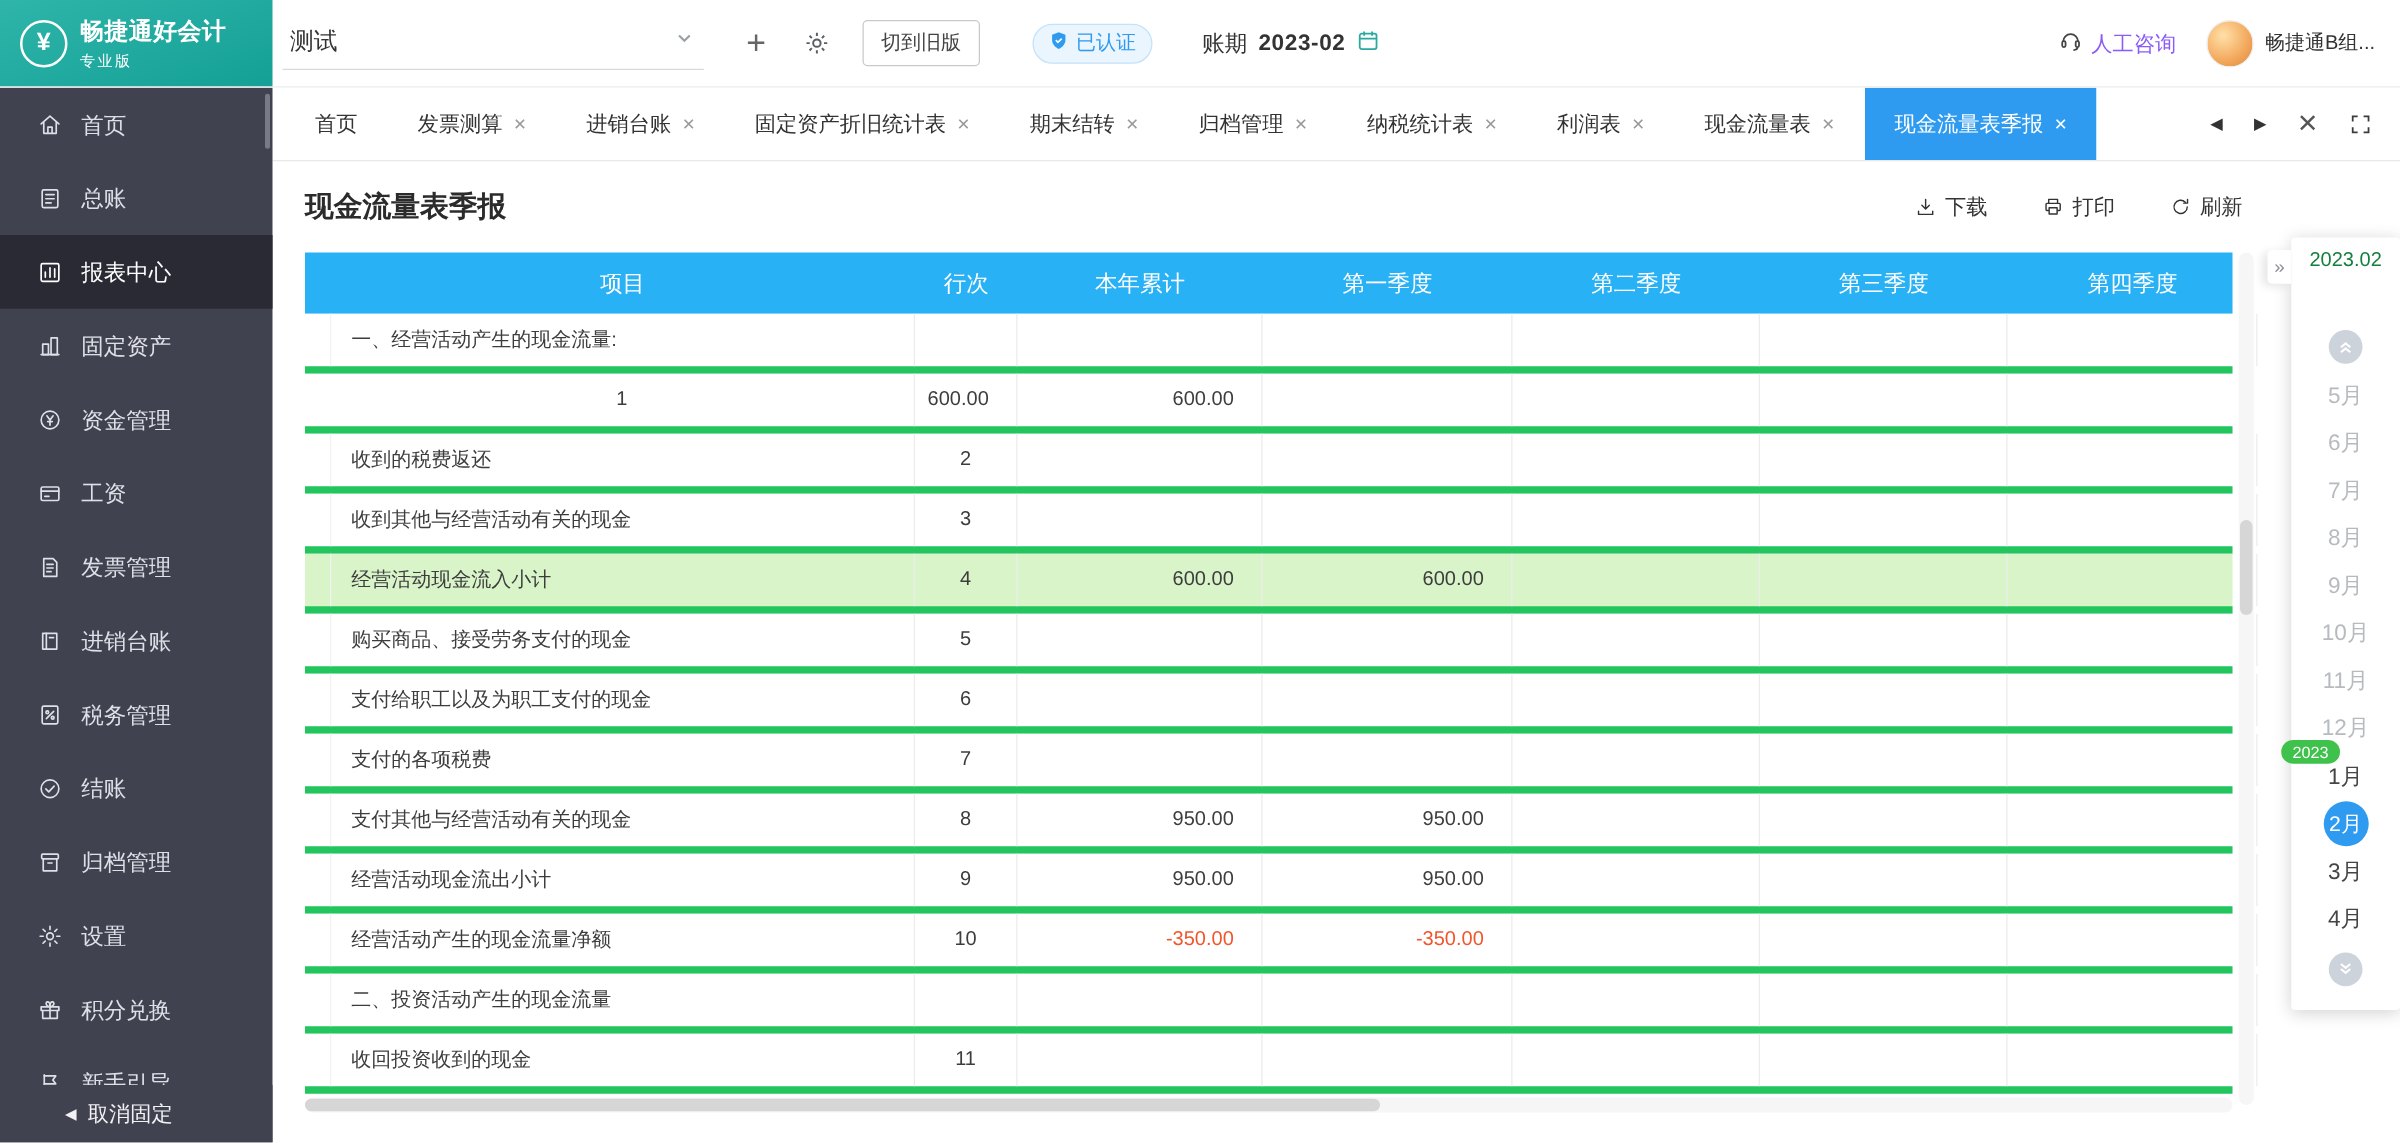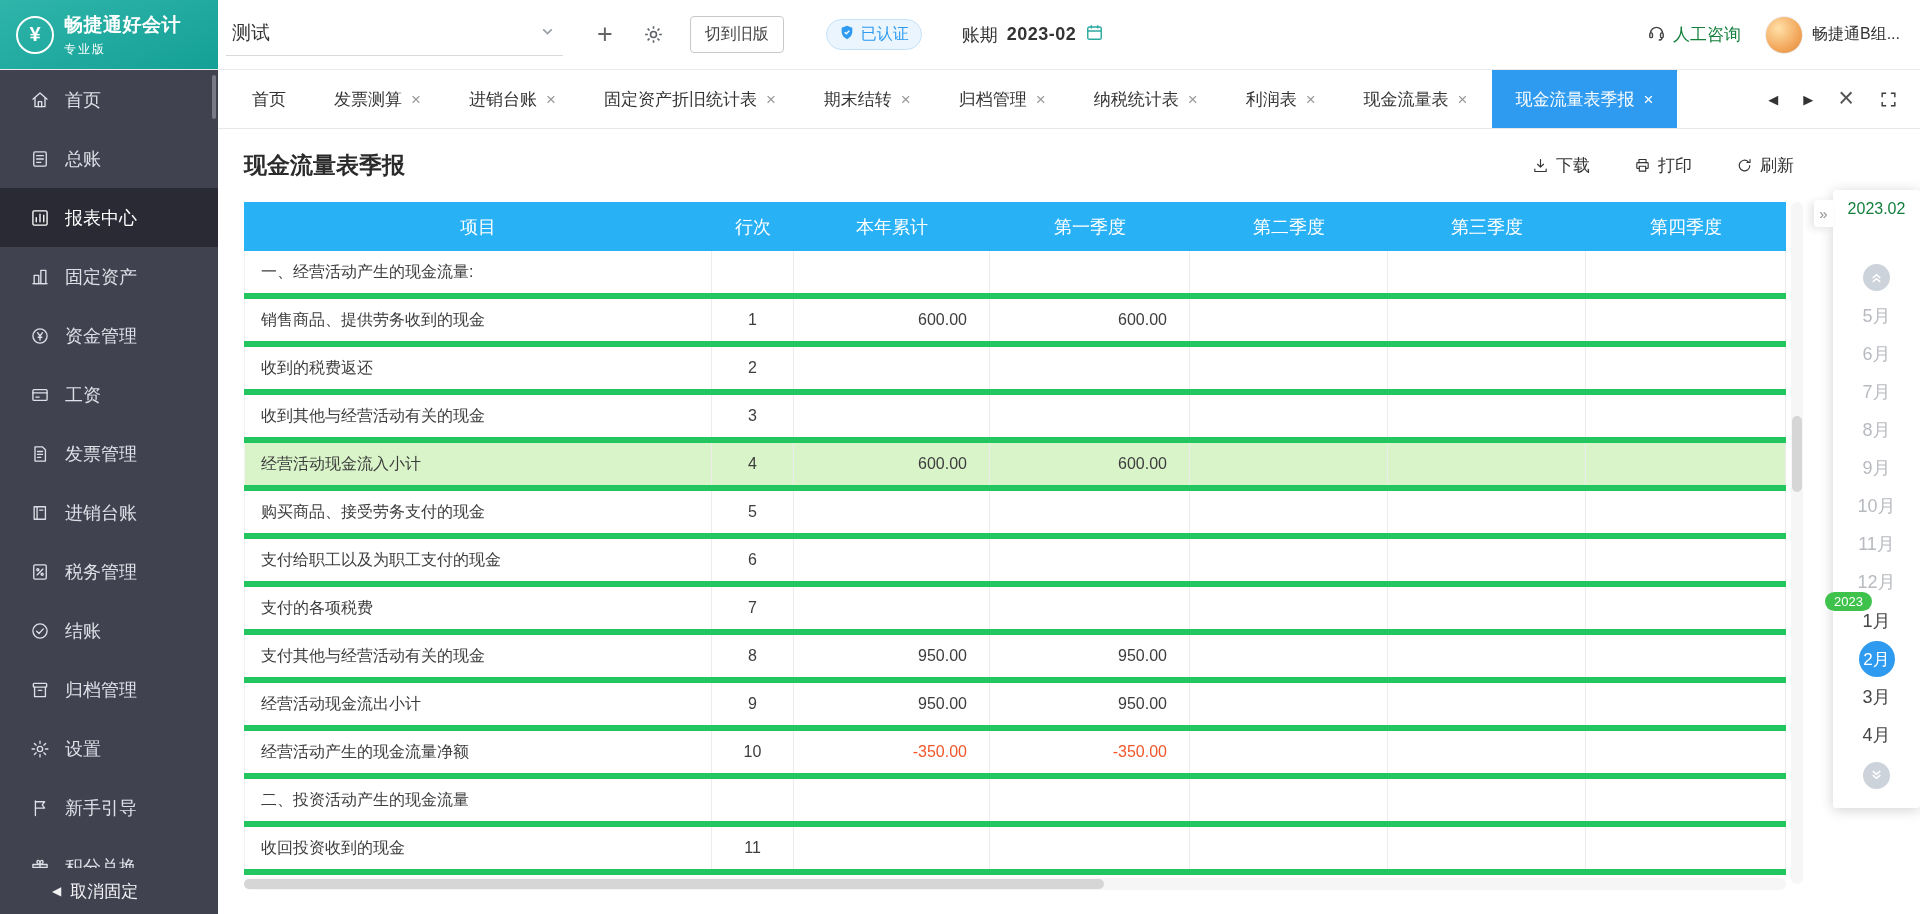--- a/index.html
+++ b/index.html
@@ -21,21 +21,21 @@
     border-bottom:1px solid #d9d9d9; padding:6px 8px 9px 6px; font-size:19px; color:#333; cursor:pointer; }
   .plus-btn { margin-left:34px; font-size:27px; color:#666; line-height:1; cursor:pointer; }
   .gear-btn { margin-left:30px; display:flex; cursor:pointer; }
   .old-btn { margin-left:26px; border:1px solid #c9c9c9; background:#fff; border-radius:4px;
     font-size:16px; color:#444; padding:7px 14px; cursor:pointer; font-family:inherit; }
   .cert { margin-left:42px; display:flex; align-items:center; gap:6px; background:#eaf5fe;
     border:1px solid #c3e2fb; border-radius:16px; padding:4px 12px; color:#2e9bf0; font-size:16px; }
   .period { margin-left:40px; display:flex; align-items:center; gap:9px; font-size:18px; color:#333; }
   .p-value { font-weight:700; letter-spacing:.5px; cursor:pointer; }
   .flex-sp { flex:1; }
-  .support { display:flex; align-items:center; gap:7px; font-size:17px; color:#15803d; cursor:pointer; white-space:nowrap; }
+  .support { display:flex; align-items:flex-end; gap:7px; font-size:17px; color:#8b5cf6; cursor:pointer; white-space:nowrap; }
   .avatar { width:38px; height:38px; border-radius:50%; margin-left:24px; flex:0 0 38px;
     background:radial-gradient(circle at 35% 32%, #ffe0a8, #f2a65a 62%, #d98a3e); border:1px solid #eee; cursor:pointer; }
   .user { margin-left:9px; font-size:16px; color:#333; white-space:nowrap; cursor:pointer; }
 
   
   .sidebar { position:absolute; top:70px; left:0; bottom:0; width:218px; background:#414250; z-index:4; }
   .side-item { height:59px; display:flex; align-items:center; gap:15px; padding-left:30px;
     font-size:18px; color:#dfe0e7; cursor:pointer; white-space:nowrap; }
   .side-item.active { background:#292a33; color:#fff; }
   .side-item .ic { display:flex; }
@@ -59,21 +59,21 @@
   .fs-btn { display:flex; cursor:pointer; }
 
   .title-row { height:73px; display:flex; align-items:center; padding:0 126px 0 26px; }
   .page-title { font-size:23px; color:#2b2b2b; font-weight:700; }
   .actions { margin-left:auto; display:flex; gap:44px;font-family:Liberation Serif, serif; }
   .action { display:flex; align-items:center; gap:7px; font-size:17px; color:#333; cursor:pointer; }
   .action .ic { display:flex; }
 
   
   .report { position:absolute; left:26px; top:132px; width:1542px; }
-  .trow { display:grid; grid-template-columns:468px 82px 196px 200px 198px 198px 200px; }
+  .trow { display:grid; grid-template-columns:468px 82px 196px 200px 198px 198px 200px;padding-left:20px; }
   .trow.thead { height:49px; background:#29b1f6; }
   .hcell { color:#fff; font-size:18px; display:flex; align-items:center; justify-content:center; }
   .trow:not(.thead) { height:48px; border-bottom:6px solid #22c55e; background:#fff; }
   .trow:not(.thead) .tcell { display:flex; align-items:center; font-size:16px; color:#3d3d3d;
     border-right:1px solid #ececec; overflow:hidden; white-space:nowrap; }
   .trow:not(.thead) .tcell.c0 { border-left:1px solid #f2f2f2; }
   .tcell.c0 { justify-content:flex-start; padding-left:16px; }
   .tcell.c1 { justify-content:center; }
   .tcell.c2,.tcell.c3,.tcell.c4,.tcell.c5,.tcell.c6 { justify-content:flex-end; padding-right:22px; }
   .trow.hl { background:#d9f4c8; }
@@ -282,35 +282,35 @@
             <svg width="20" height="20" viewBox="0 0 24 24" fill="none" stroke="currentColor" stroke-width="1.6" stroke-linecap="round" stroke-linejoin="round">
               <circle cx="12" cy="12" r="3.2"></circle>
               <path d="M12 2.5v3M12 18.5v3M2.5 12h3M18.5 12h3M5.3 5.3l2.1 2.1M16.6 16.6l2.1 2.1M18.7 5.3l-2.1 2.1M7.4 16.6l-2.1 2.1"></path>
             </svg>
           </span>
           <span>设置</span>
         </div>
         <div class="side-item">
           <span class="ic">
             <svg width="20" height="20" viewBox="0 0 24 24" fill="none" stroke="currentColor" stroke-width="1.6" stroke-linecap="round" stroke-linejoin="round">
-              <path d="M6.5 21V3.5"></path>
-              <path d="M6.5 4.5h11l-2.8 3.8 2.8 3.8h-11"></path>
-            </svg>
-          </span>
-          <span>新手引导</span>
-        </div>
-        <div class="side-item">
-          <span class="ic">
-            <svg width="20" height="20" viewBox="0 0 24 24" fill="none" stroke="currentColor" stroke-width="1.6" stroke-linecap="round" stroke-linejoin="round">
               <rect x="3.5" y="9" width="17" height="3.5"></rect>
               <path d="M5 12.5V20h14v-7.5M12 9v11"></path>
               <path d="M12 8.8C8.5 8.8 7 5 9.5 4.2 11.6 3.5 12 7 12 8.8zM12 8.8c3.5 0 5-3.8 2.5-4.6C12.4 3.5 12 7 12 8.8z"></path>
             </svg>
           </span>
           <span>积分兑换</span>
+        </div>
+        <div class="side-item">
+          <span class="ic">
+            <svg width="20" height="20" viewBox="0 0 24 24" fill="none" stroke="currentColor" stroke-width="1.6" stroke-linecap="round" stroke-linejoin="round">
+              <path d="M6.5 21V3.5"></path>
+              <path d="M6.5 4.5h11l-2.8 3.8 2.8 3.8h-11"></path>
+            </svg>
+          </span>
+          <span>新手引导</span>
         </div>
       </nav>
     <div class="side-thumb"></div>
     <div class="unpin">
       <span class="unpin-ic">◀</span>
       <span>取消固定</span>
     </div>
   </aside>
 
   <main class="main">
@@ -414,21 +414,20 @@
         <div class="trow">
           <div class="tcell c0">一、经营活动产生的现金流量:</div>
           <div class="tcell c1"></div>
           <div class="tcell c2"></div>
           <div class="tcell c3"></div>
           <div class="tcell c4"></div>
           <div class="tcell c5"></div>
           <div class="tcell c6"></div>
         </div>
         <div class="trow">
-          <div class="tcell c0">销售商品、提供劳务收到的现金</div>
           <div class="tcell c1">1</div>
           <div class="tcell c2">600.00</div>
           <div class="tcell c3">600.00</div>
           <div class="tcell c4"></div>
           <div class="tcell c5"></div>
           <div class="tcell c6"></div>
         </div>
         <div class="trow">
           <div class="tcell c0">收到的税费返还</div>
           <div class="tcell c1">2</div>

